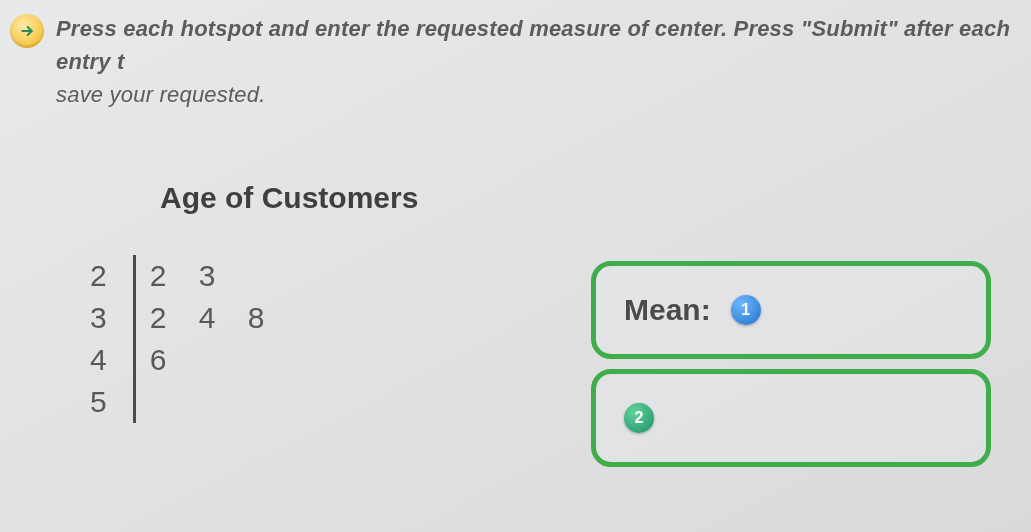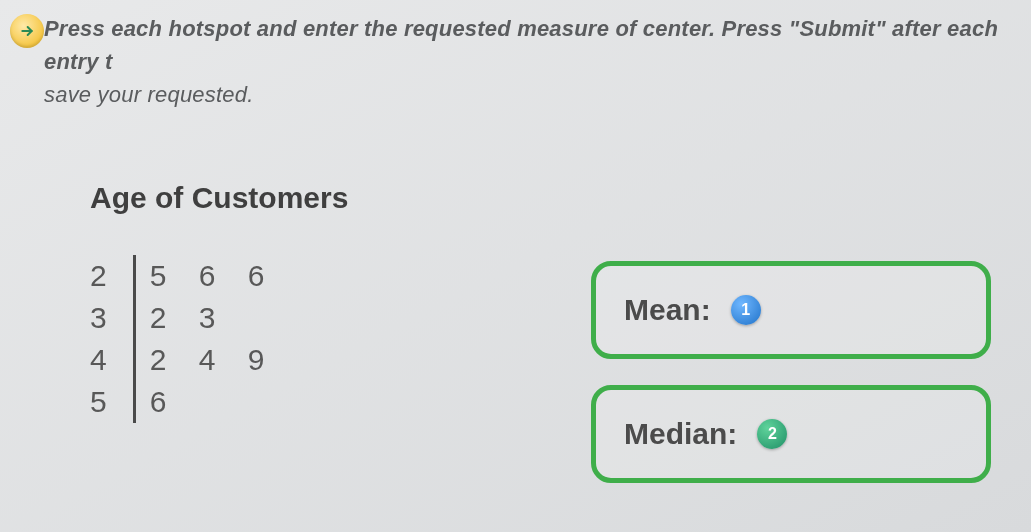--- a/index.html
+++ b/index.html
@@ -13,20 +13,21 @@
       background: linear-gradient(to bottom right, #e8e9ea, #d8dadc);
       font-family: Arial, Helvetica, sans-serif;
       color: #4a4a4a;
       overflow: hidden;
       position: relative;
     }
     .header {
       display: flex;
       align-items: flex-start;
       padding: 12px 18px 0 10px;
+      gap: 12px;
     }
     .bullet-icon {
       width: 34px;
       height: 34px;
       border-radius: 50%;
       background: radial-gradient(circle at 40% 35%, #ffe9a8, #f5c642 70%);
       display: flex;
       align-items: center;
       justify-content: center;
       flex-shrink: 0;
@@ -55,20 +56,21 @@
     }
     .plot-area {
       position: absolute;
       left: 90px;
       top: 70px;
     }
     .plot-title {
       font-size: 30px;
       font-weight: 700;
       color: #3f3f3f;
+      margin-left: 70px;
       margin-bottom: 40px;
     }
     .stemleaf {
       display: flex;
       align-items: stretch;
       font-size: 30px;
       color: #585858;
       font-weight: 500;
     }
     .stems {
@@ -90,21 +92,21 @@
       display: flex;
       flex-direction: column;
       padding-left: 14px;
     }
     .hotspots {
       position: absolute;
       right: 40px;
       top: 150px;
       display: flex;
       flex-direction: column;
-      gap: 26px;
+      gap: 10px;
     }
     .hotspot {
       width: 400px;
       height: 98px;
       border: 5px solid #3fae4a;
       border-radius: 20px;
       background: rgba(255,255,255,0.15);
       display: flex;
       align-items: center;
       padding: 0 28px;
@@ -152,32 +154,30 @@
     <div class="plot-title">Age of Customers</div>
     <div class="stemleaf">
       <div class="stems">
         <div>2</div>
         <div>3</div>
         <div>4</div>
         <div>5</div>
       </div>
       <div class="divider"></div>
       <div class="leaves">
-        <div>5 6 6</div>
         <div>2 3</div>
-        <div>2 4 9</div>
+        <div>2 4 8</div>
         <div>6</div>
       </div>
     </div>
   </div>
 
   <div class="hotspots">
     <div class="hotspot">
       <span class="hotspot-label">Mean:</span>
       <span class="number-pin pin-1">1</span>
     </div>
     <div class="hotspot">
-      <span class="hotspot-label">Median:</span>
       <span class="number-pin pin-2">2</span>
     </div>
   </div>
 
 </div>
 
 </body></html>

